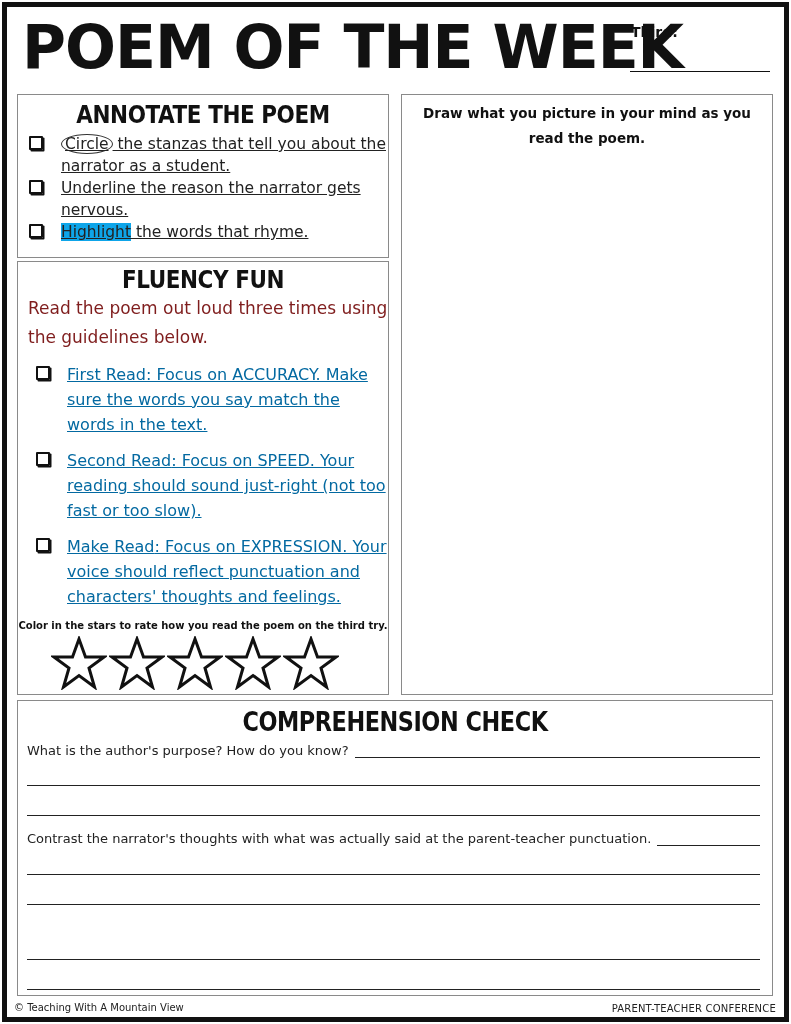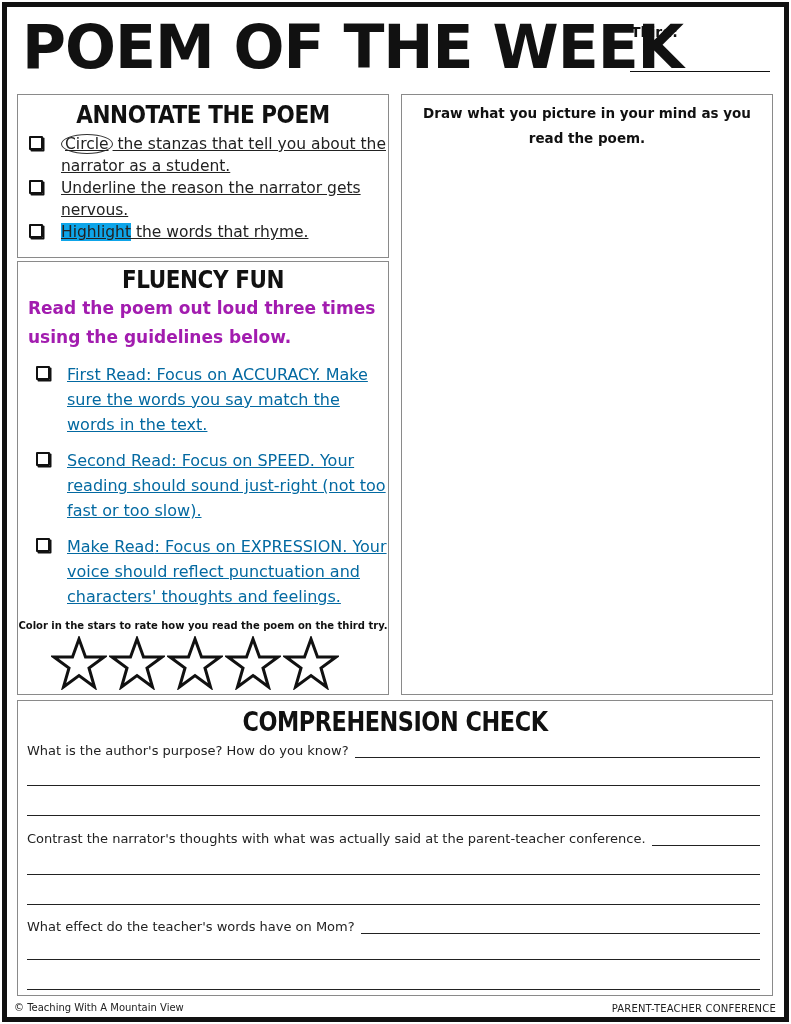--- a/index.html
+++ b/index.html
@@ -52,21 +52,21 @@
   .draw { left: 401px; top: 94px; width: 372px; height: 601px; }
   .draw-prompt {
     text-align: center; font-size: 13.5px; font-weight: bold; line-height: 25px;
     margin-top: 6px; padding: 0 20px; color: #111;
   }
 
   
   .fluency { left: 17px; top: 261px; width: 372px; height: 434px; }
   .fluency .section-title { margin-top: 3px; }
   .fluency-intro {
-    font-size: 17px; font-weight: bold; line-height: 29px; padding-left: 10px; color: #a21caf;
+    font-size: 17px; font-weight: normal; line-height: 29px; padding-left: 10px; color: #7f1d1d;
     margin-top: -1px;
   }
   .fluency .list { margin-top: 10px; }
   .fluency .check-item { padding-left: 49px; font-size: 16px; line-height: 25px; margin-bottom: 11px; color: #0369a1; }
   .fluency .checkbox { left: 18px; top: 4px; }
   .rate-text {
     text-align: center; font-size: 10px; font-weight: bold; margin-top: 1px; color: #111;
   }
   .stars { position: absolute; left: 33px; top: 374px; display: flex; gap: 2px; }
   .star { width: 56px; height: 54px; }
@@ -153,28 +153,24 @@
   <div class="section-title">COMPREHENSION CHECK</div>
 
   <div class="q-row" style="top:42px;">
     <span>What is the author's purpose? How do you know?</span>
     <span class="fill"></span>
   </div>
   <div class="ans-line" style="top:84px;"></div>
   <div class="ans-line" style="top:114px;"></div>
 
   <div class="q-row" style="top:130px;">
-    <span>Contrast the narrator's thoughts with what was actually said at the parent-teacher conference.</span>
+    <span>Contrast the narrator's thoughts with what was actually said at the parent-teacher punctuation.</span>
     <span class="fill"></span>
   </div>
   <div class="ans-line" style="top:173px;"></div>
   <div class="ans-line" style="top:203px;"></div>
 
-  <div class="q-row" style="top:218px;">
-    <span>What effect do the teacher's words have on Mom?</span>
-    <span class="fill"></span>
-  </div>
   <div class="ans-line" style="top:258px;"></div>
   <div class="ans-line" style="top:288px;"></div>
 </div>
 
 <div class="footer-left">© Teaching With A Mountain View</div>
 <div class="footer-right">PARENT-TEACHER CONFERENCE</div>
 
 </body></html>

